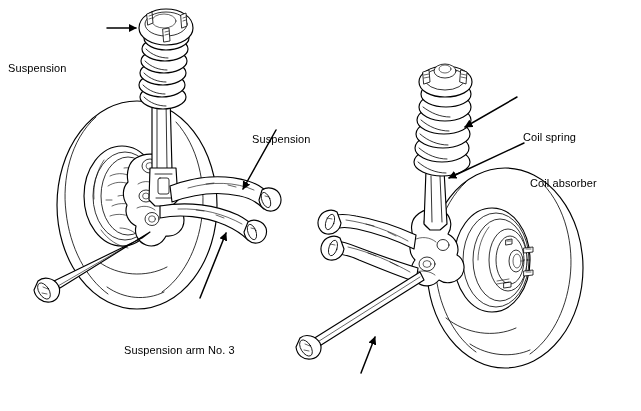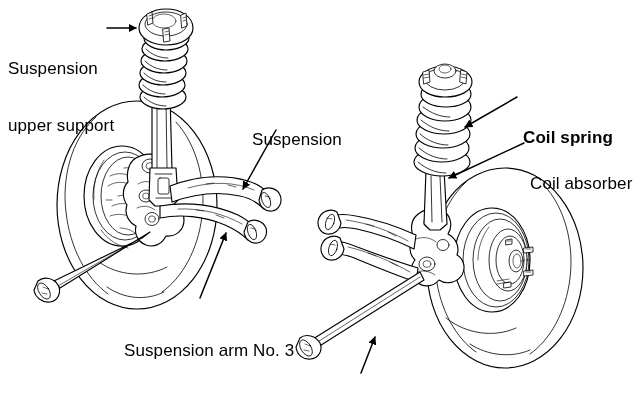--- a/index.html
+++ b/index.html
@@ -63,21 +63,21 @@
   }
   .leader {
     fill: none;
     stroke: #000000;
     stroke-width: 1.5;
     stroke-linecap: round;
   }
   .label-text {
     position: absolute;
     font-family: "Liberation Sans", sans-serif;
-    font-size: 17px;
+    font-size: 11px;
     line-height: 19px;
     color: #000000;
     white-space: pre;
     letter-spacing: 0.1px;
   }
 </style>
 </head>
 <body>
 
 <div id="diagram-root">
@@ -319,28 +319,27 @@
       <line class="leader" x1="276" y1="130" x2="243" y2="189" marker-end="url(#arw)"></line>
       <line class="leader" x1="517" y1="97" x2="465" y2="127" marker-end="url(#arw)"></line>
       <line class="leader" x1="524" y1="143" x2="449" y2="178" marker-end="url(#arw)"></line>
       <line class="leader" x1="200" y1="298" x2="226" y2="233" marker-end="url(#arw)"></line>
       <line class="leader" x1="361" y1="373" x2="375" y2="337" marker-end="url(#arw)"></line>
     </g>
   </svg>
 
   <div class="label-text" style="left:8px; top:21px;">
     <div>Suspension</div>
-    <div>upper support</div>
   </div>
 
   <div class="label-text" style="left:252px; top:92px;">
     <div>Suspension</div>
   </div>
 
-  <div class="label-text" style="left:523px; top:90px;font-weight:bold;">
+  <div class="label-text" style="left:523px; top:90px;">
     <div>Coil spring</div>
   </div>
 
   <div class="label-text" style="left:530px; top:136px;">
     <div>Coil absorber</div>
   </div>
 
   <div class="label-text" style="left:124px; top:303px;">
     <div>Suspension arm No. 3</div>
   </div>

